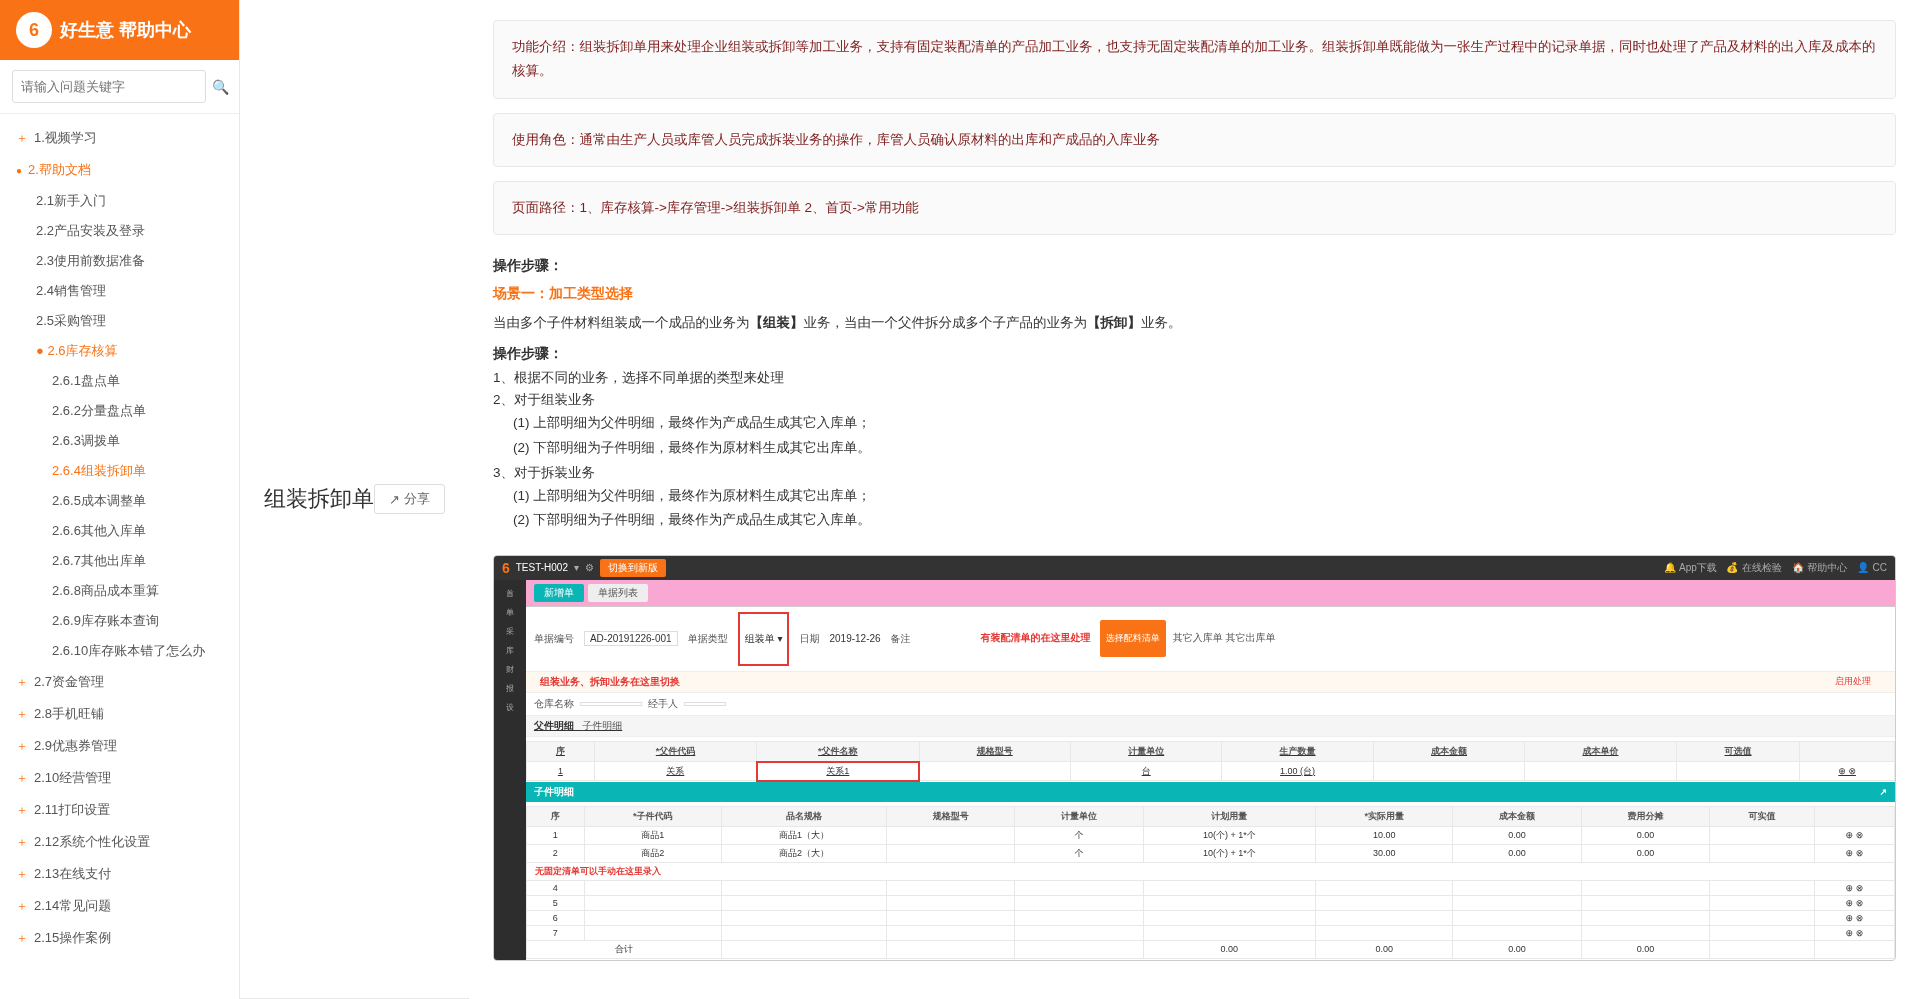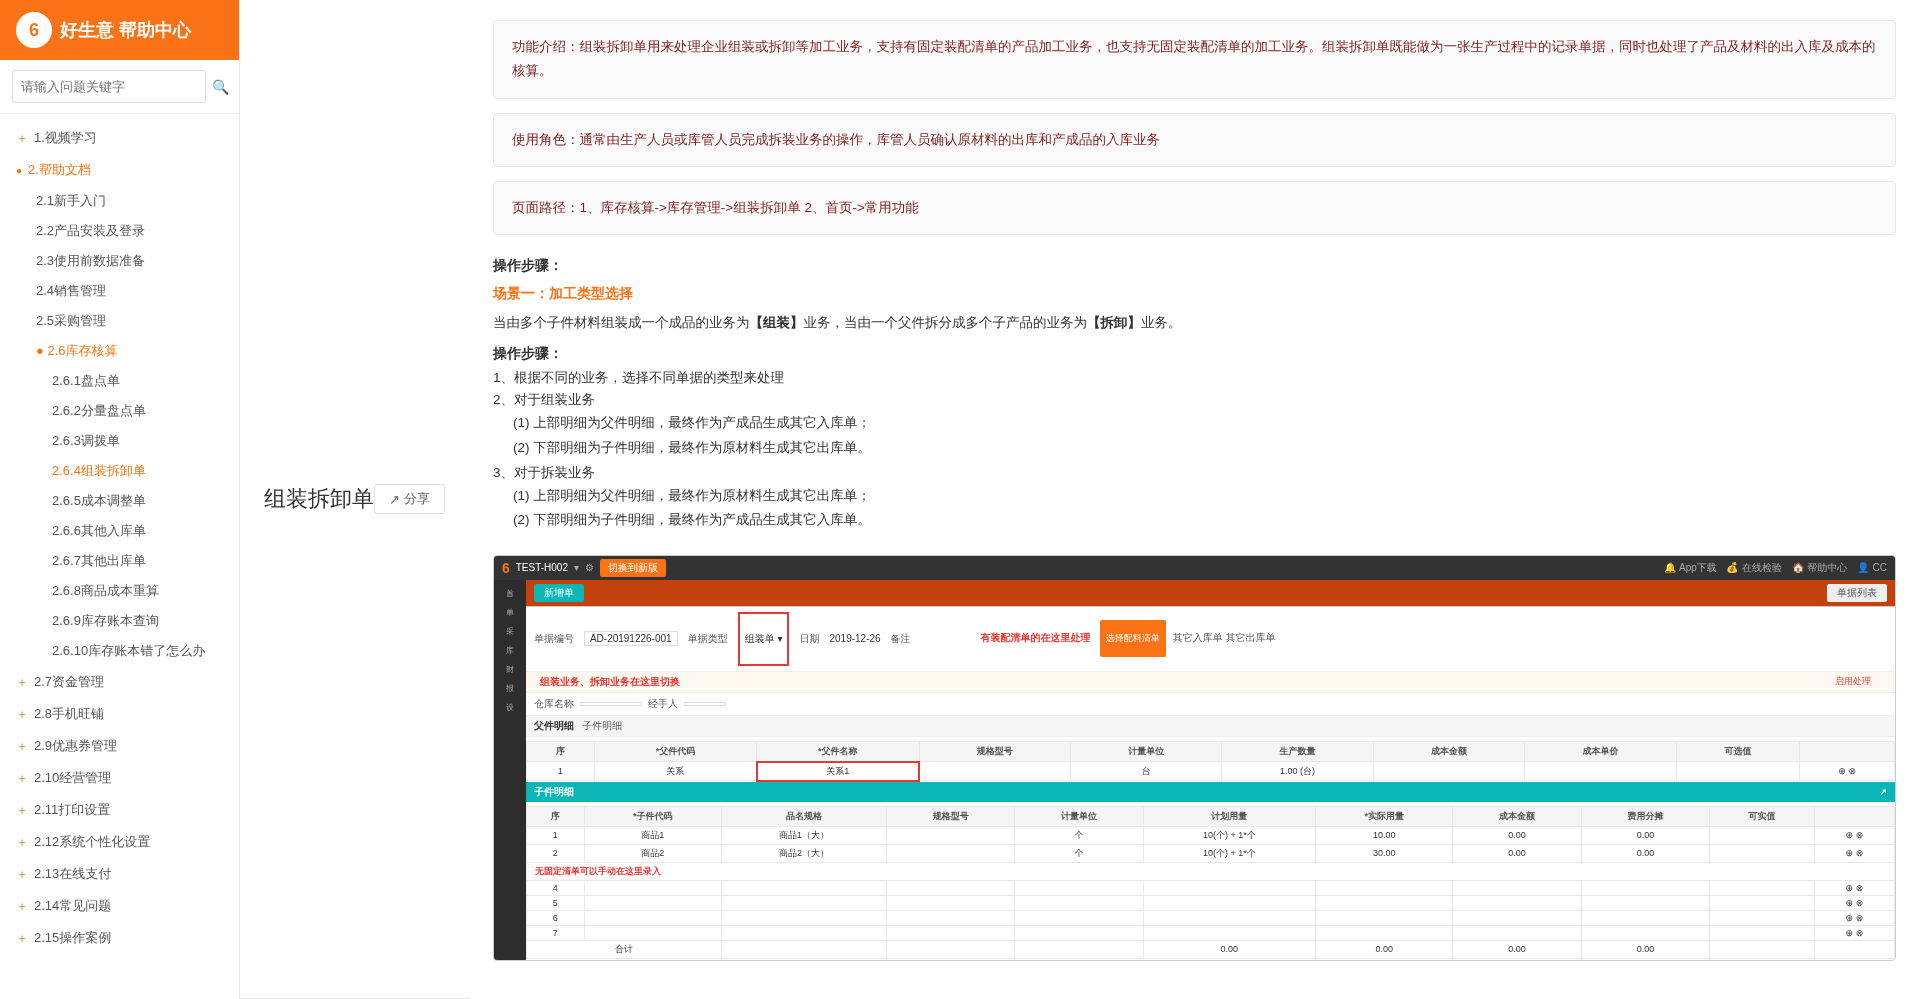--- a/index.html
+++ b/index.html
@@ -377,21 +377,21 @@
           <div style="color:#aaa; font-size:8px;">单</div>
           <div style="color:#aaa; font-size:8px;">采</div>
           <div style="color:#aaa; font-size:8px;">库</div>
           <div style="color:#aaa; font-size:8px;">财</div>
           <div style="color:#aaa; font-size:8px;">报</div>
           <div style="color:#aaa; font-size:8px;">设</div>
         </div>
 
         <div style="flex:1; display:flex; flex-direction:column; overflow:hidden;">
 
-          <div style="background:#c2410c; padding:4px 8px; display:flex; align-items:center; gap:4px; border-bottom:1px solid #ccc;justify-content:space-between;">
+          <div style="background:#f9a8d4; padding:4px 8px; display:flex; align-items:center; gap:4px; border-bottom:1px solid #ccc;">
             <span class="mock-tab-active">新增单</span>
             <span class="mock-tab">单据列表</span>
           </div>
 
           <div style="background:#fff; padding:5px 8px; border-bottom:1px solid #eee; display:flex; align-items:center; gap:10px; flex-wrap:wrap;">
             <span style="font-size:10px; color:#555;">单据编号</span>
             <span style="font-size:10px; color:#333; background:#fff; border:1px solid #ddd; padding:1px 5px;">AD-20191226-001</span>
             <span style="font-size:10px; color:#555;">单据类型</span>
             <span style="font-size:10px; color:#333; background:#fff; border:2px solid #e53935; padding:18px 5px; position:relative;">组装单 ▾</span>
             <span style="font-size:10px; color:#555;">日期</span>
@@ -410,21 +410,21 @@
             <span style="font-size:9px; color:#e53935; margin-left:auto; margin-right:16px;">启用处理</span>
           </div>
 
           <div style="background:#fff; padding:4px 8px; border-bottom:1px solid #eee; display:flex; align-items:center; gap:6px;">
             <span style="font-size:10px; color:#555;">仓库名称</span>
             <span style="font-size:10px; border:1px solid #ddd; padding:1px 30px; background:#fff;"></span>
             <span style="font-size:10px; color:#555;">经手人</span>
             <span style="font-size:10px; border:1px solid #ddd; padding:1px 20px; background:#fff;"></span>
           </div>
 
-          <div style="background:#fff; flex-shrink:0;">
+          <div style="background:#fff; flex-shrink:0;text-decoration:underline;">
             <div style="background:#f5f5f5; padding:3px 8px; border-bottom:1px solid #eee; font-size:10px; color:#333; font-weight:bold;">
               父件明细 &nbsp; <span style="font-weight:normal; color:#555;">子件明细</span>
             </div>
             <table class="mock-table" style="font-size:9px;">
               <thead>
                 <tr>
                   <th>序</th>
                   <th>*父件代码</th>
                   <th>*父件名称</th>
                   <th>规格型号</th>

